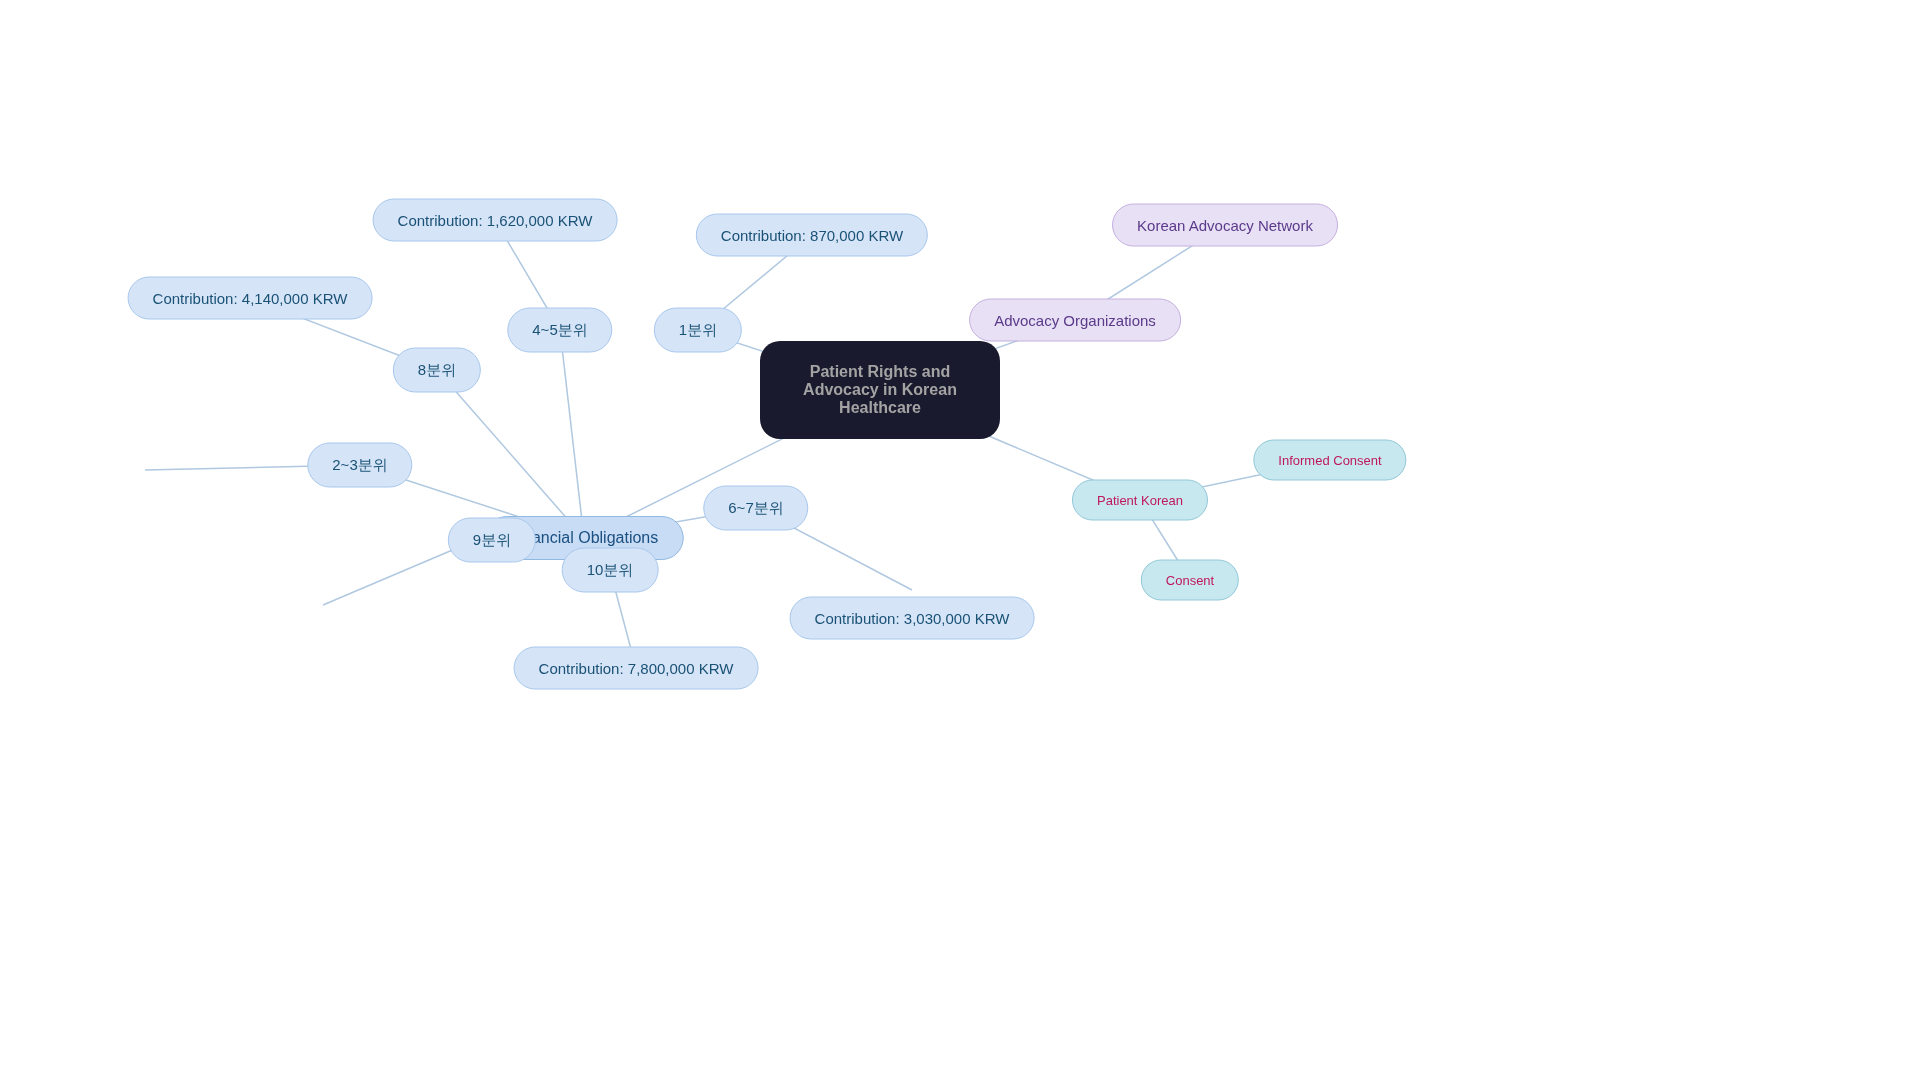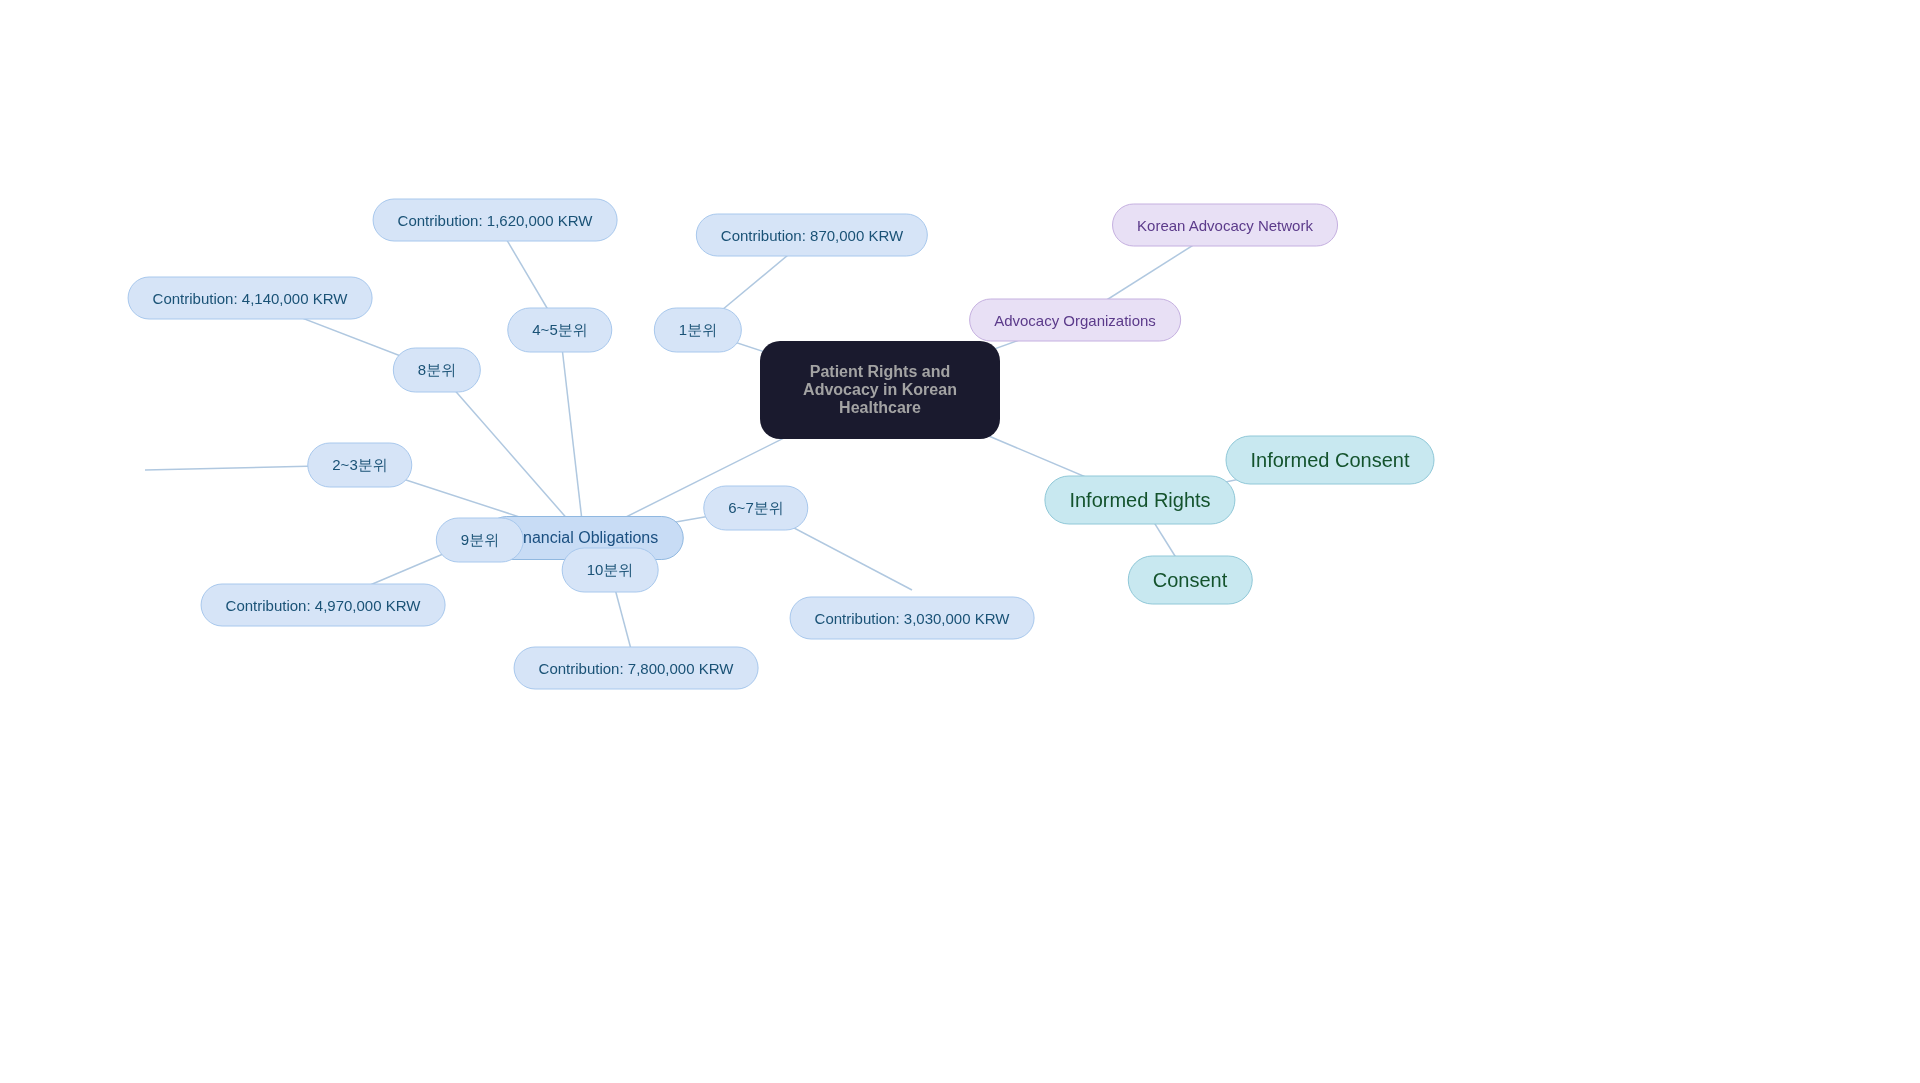--- a/index.html
+++ b/index.html
@@ -59,23 +59,23 @@
       border: 1.5px solid #90b8e0;
       font-size: 16px;
     }
     .node-purple {
       background: #e8e0f5;
       color: #5b3a8a;
       border: 1.5px solid #c5b0e0;
     }
     .node-teal {
       background: #c8e8f0;
-      color: #14532d;
+      color: #be185d;
       border: 1.5px solid #90c8d8;
-      font-size: 20px;
+      font-size: 13px;
     }
   </style>
 </head>
 <body>
 
 <div id="canvas">
   <svg id="lines">
       <line x1="880" y1="390" x2="584" y2="538" stroke="#b0c8e0" stroke-width="1.5"></line>
       <line x1="880" y1="390" x2="1140" y2="500" stroke="#b0c8e0" stroke-width="1.5"></line>
       <line x1="880" y1="390" x2="1075" y2="320" stroke="#b0c8e0" stroke-width="1.5"></line>
@@ -93,31 +93,30 @@
       <line x1="698" y1="330" x2="812" y2="235" stroke="#b0c8e0" stroke-width="1.5"></line>
       <line x1="437" y1="370" x2="250" y2="298" stroke="#b0c8e0" stroke-width="1.5"></line>
       <line x1="360" y1="465" x2="145" y2="470" stroke="#b0c8e0" stroke-width="1.5"></line>
       <line x1="476" y1="540" x2="323" y2="605" stroke="#b0c8e0" stroke-width="1.5"></line>
       <line x1="610" y1="570" x2="636" y2="668" stroke="#b0c8e0" stroke-width="1.5"></line>
       <line x1="756" y1="508" x2="912" y2="590" stroke="#b0c8e0" stroke-width="1.5"></line>
     </svg>
 <div class="node node-center" style="left: 880px; top: 390px;">Patient Rights and Advocacy in
 Korean Healthcare</div>
     <div class="node node-blue-mid" style="left: 584px; top: 538px;">Financial Obligations</div>
-    <div class="node node-teal" style="left: 1140px; top: 500px;">Informed Rights</div>
+    <div class="node node-teal" style="left: 1140px; top: 500px;">Patient Korean</div>
     <div class="node node-purple" style="left: 1225px; top: 225px;">Korean Advocacy Network</div>
     <div class="node node-purple" style="left: 1075px; top: 320px;">Advocacy Organizations</div>
     <div class="node node-teal" style="left: 1330px; top: 460px;">Informed Consent</div>
     <div class="node node-teal" style="left: 1190px; top: 580px;">Consent</div>
     <div class="node node-blue" style="left: 560px; top: 330px;">4~5분위</div>
     <div class="node node-blue" style="left: 698px; top: 330px;">1분위</div>
     <div class="node node-blue" style="left: 437px; top: 370px;">8분위</div>
     <div class="node node-blue" style="left: 360px; top: 465px;">2~3분위</div>
-    <div class="node node-blue" style="left: 480px; top: 540px;">9분위</div>
+    <div class="node node-blue" style="left: 492px; top: 540px;">9분위</div>
     <div class="node node-blue" style="left: 610px; top: 570px;">10분위</div>
     <div class="node node-blue" style="left: 756px; top: 508px;">6~7분위</div>
     <div class="node node-blue" style="left: 495px; top: 220px;">Contribution: 1,620,000 KRW</div>
     <div class="node node-blue" style="left: 812px; top: 235px;">Contribution: 870,000 KRW</div>
     <div class="node node-blue" style="left: 250px; top: 298px;">Contribution: 4,140,000 KRW</div>
-    <div class="node node-blue" style="left: 323px; top: 605px;">Contribution: 4,970,000 KRW</div>
     <div class="node node-blue" style="left: 636px; top: 668px;">Contribution: 7,800,000 KRW</div>
     <div class="node node-blue" style="left: 912px; top: 590px; margin-top: 28px;">Contribution: 3,030,000 KRW</div>
   </div>
 
 </body></html>

